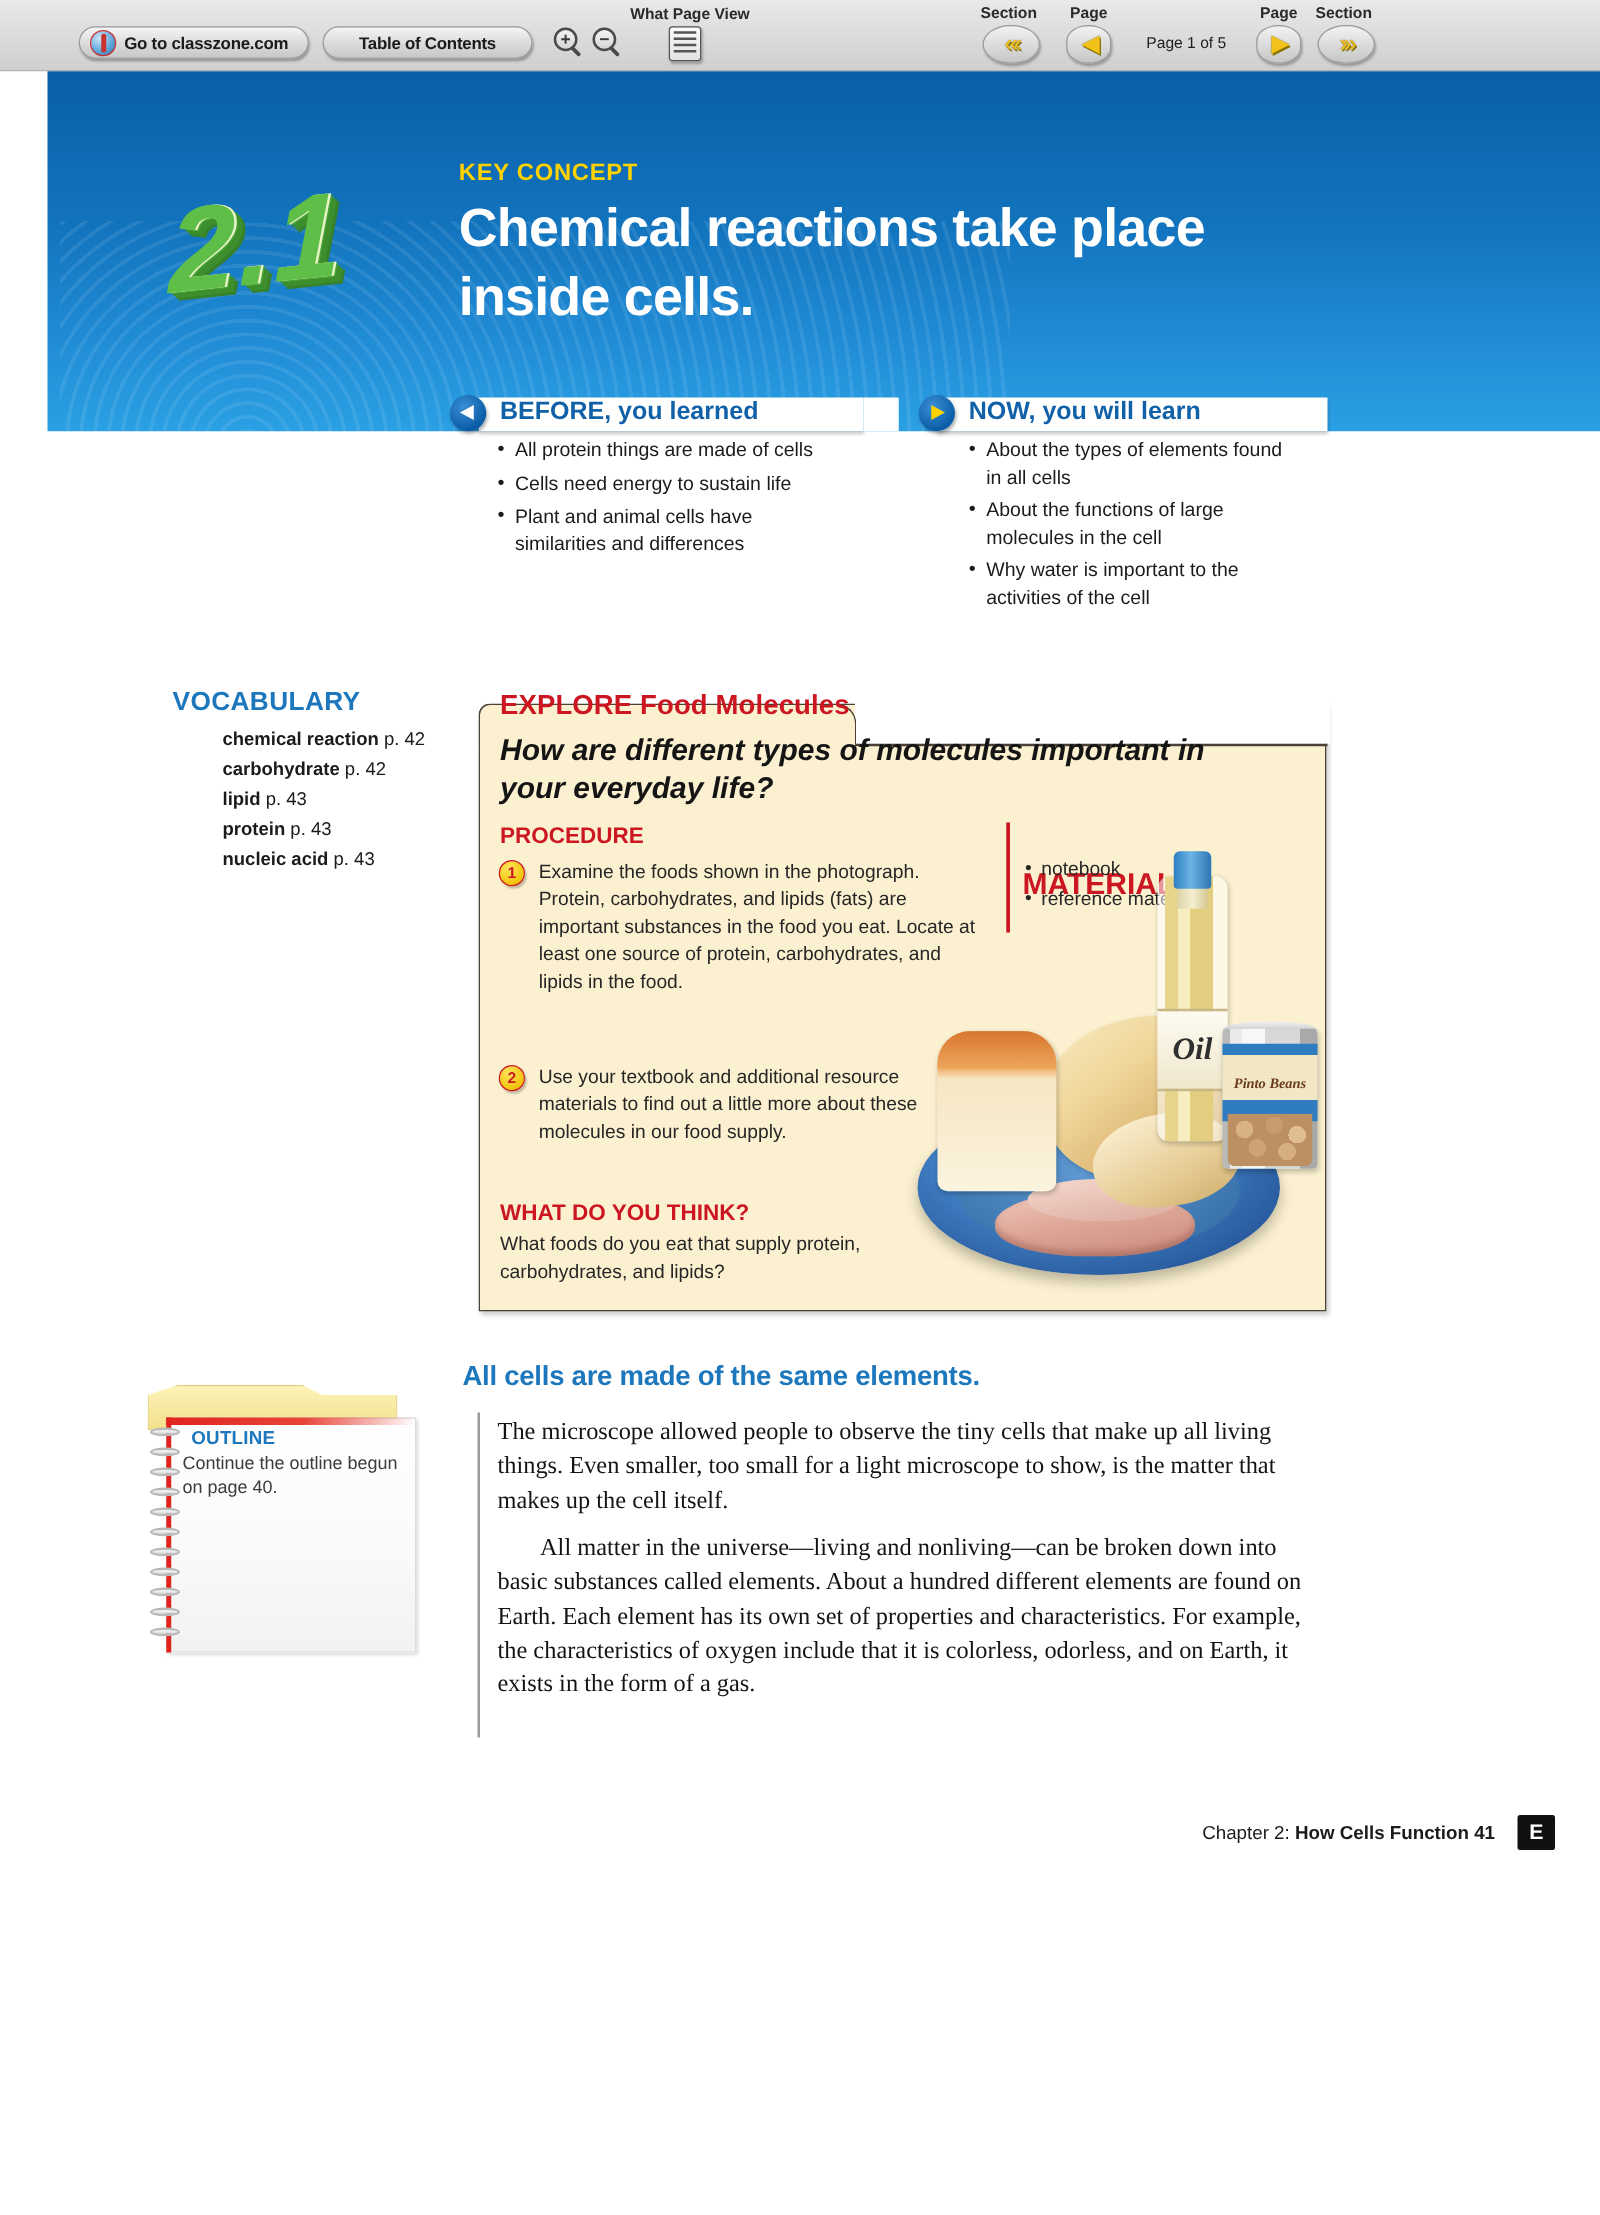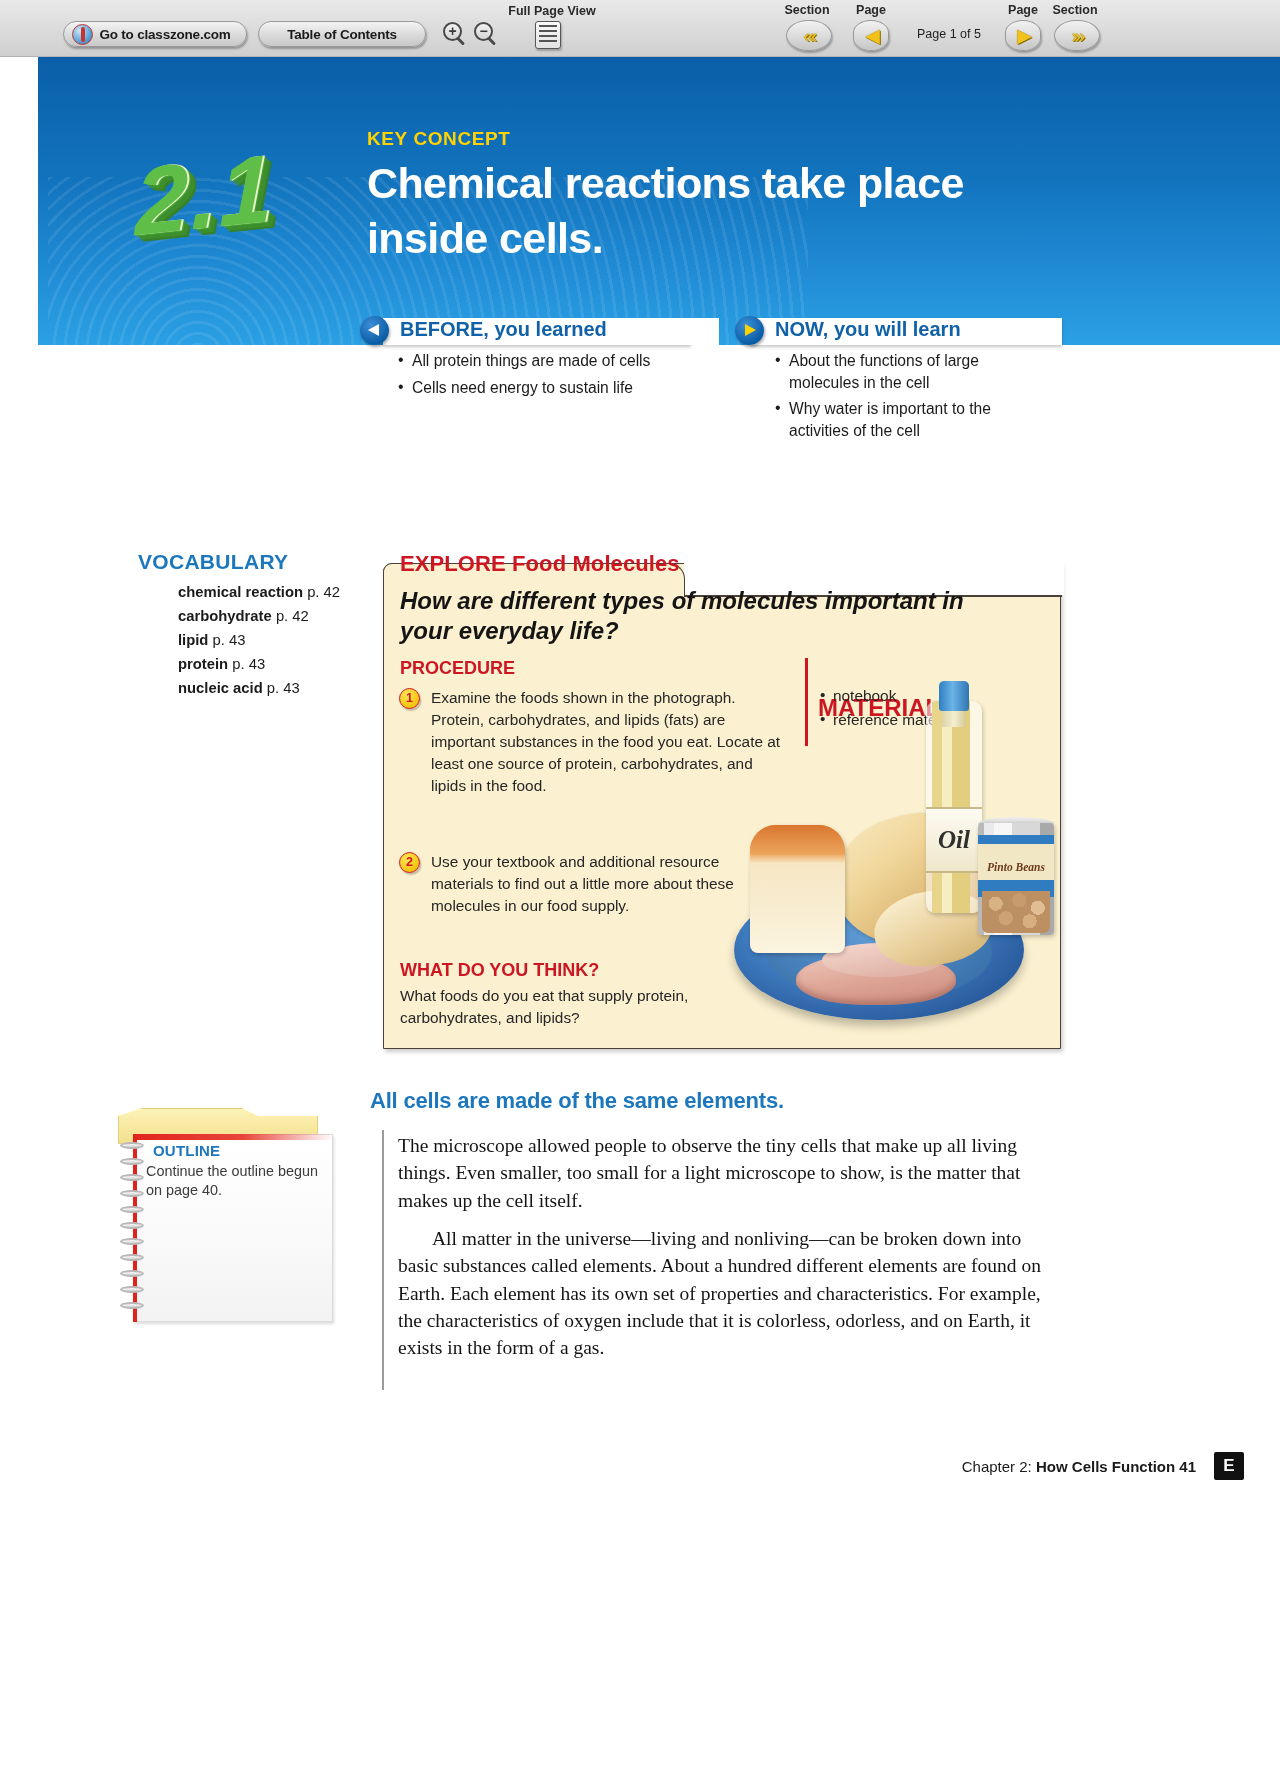--- a/index.html
+++ b/index.html
@@ -426,21 +426,21 @@
     <span class="sign">+</span>
     <span class="handle"></span>
   </div>
 
   <div class="magnifier" id="btn-zoom-out">
     <span class="lens"></span>
     <span class="sign">−</span>
     <span class="handle"></span>
   </div>
 
-  <div id="lbl-fullpage">Full Page View</div>
+  <div id="lbl-fullpage">What Page View</div>
   <div id="btn-fullpage">
     <i></i>
     <i></i>
     <i></i>
     <i></i>
   </div>
 
   <div class="navlbl" id="lbl-section-prev">Section</div>
   <div class="navbtn" id="btn-section-prev">
     <span>«‹</span>
@@ -474,30 +474,32 @@
 <div class="bn-box" id="before-box"></div>
 <div class="bn-arrow" id="before-arrow">
     <span class="tri"></span>
   </div>
 <div class="bn-head" id="before-head">
   <span class="bn-strong">BEFORE,</span><span> you learned</span>
 </div>
 <ul class="bn-list" id="before-list">
   <li>All protein things are made of cells</li>
   <li>Cells need energy to sustain life</li>
+  <li>Plant and animal cells have similarities and differences</li>
 </ul>
 
 <div class="bn-box" id="now-box"></div>
 <div class="bn-arrow" id="now-arrow">
     <span class="tri"></span>
   </div>
 <div class="bn-head" id="now-head">
   <span class="bn-strong">NOW,</span><span> you will learn</span>
 </div>
 <ul class="bn-list" id="now-list">
+  <li>About the types of elements found in all cells</li>
   <li>About the functions of large molecules in the cell</li>
   <li>Why water is important to the activities of the cell</li>
 </ul>
 
 <div id="vocab-title">VOCABULARY</div>
 <ul id="vocab-list">
   <li><span class="term">chemical reaction</span> <span class="pg">p. 42</span></li>
   <li><span class="term">carbohydrate</span> <span class="pg">p. 42</span></li>
   <li><span class="term">lipid</span> <span class="pg">p. 43</span></li>
   <li><span class="term">protein</span> <span class="pg">p. 43</span></li>

